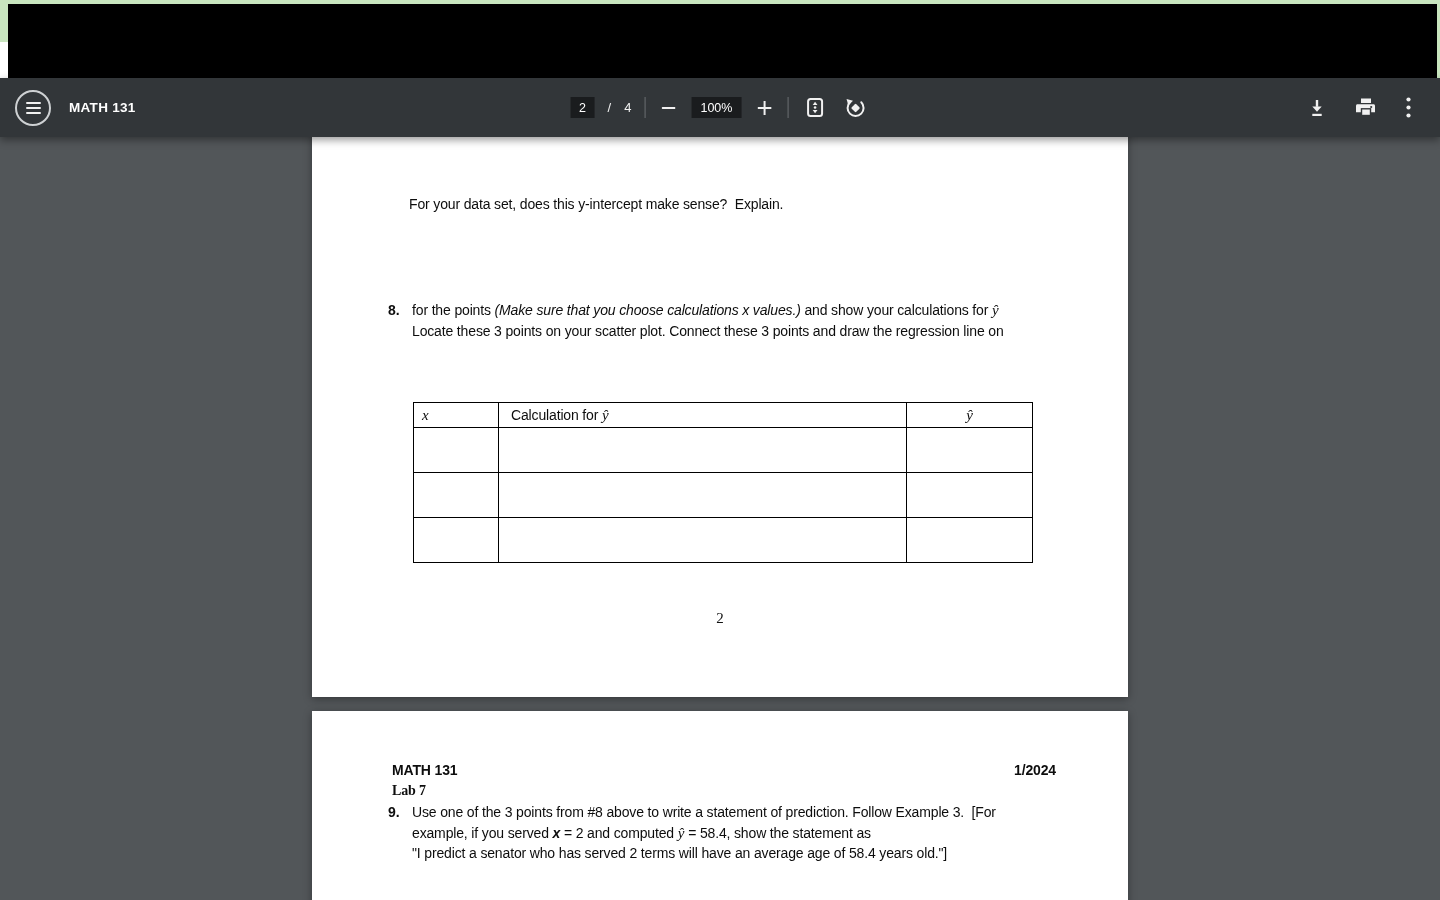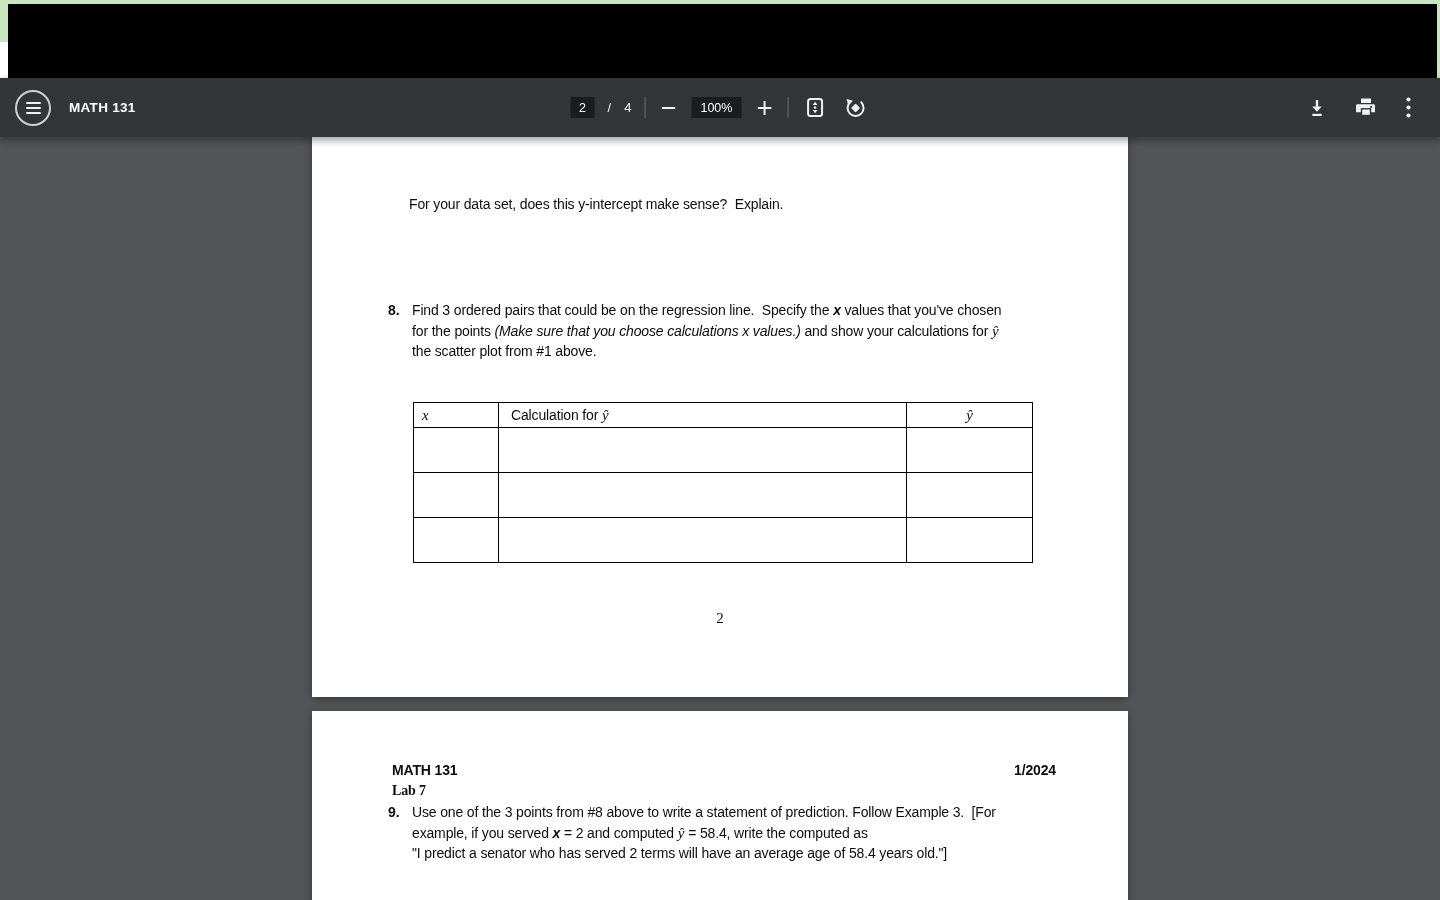--- a/index.html
+++ b/index.html
@@ -165,23 +165,22 @@
 </div>
 
 <div class="viewer">
 
   <div class="page page-1 doc-text">
     <div class="intro-line pre">For your data set, does this y-intercept make sense?  Explain.</div>
 
     <div class="numbered item-8">
       <span class="num">8.</span>
       <div>
-        <div class="line"><span>Find 3 ordered pairs that could be on the regression line.  Specify the </span><span style="font-weight: bold; font-style: italic;">x</span><span> values that you've chosen</span></div>
         <div class="line"><span>for the points </span><span style="font-style: italic;">(Make sure that you choose calculations x values.)</span><span> and show your calculations for </span><span class="math">ŷ</span></div>
-        <div class="line"><span>the scatter plot from #1 above.</span></div>
+        <div class="line"><span>Locate these 3 points on your scatter plot. Connect these 3 points and draw the regression line on</span></div>
       </div>
     </div>
 
     <table class="blank-table">
       <tbody>
           <tr class="hdr">
         <td class="col-x cell-x"><span>x</span></td>
         <td class="col-calc cell-calc"><span>Calculation for </span><span class="math">ŷ</span></td>
         <td class="col-yhat cell-yhat"><span class="math">ŷ</span></td>
       </tr>
@@ -210,19 +209,19 @@
     <div class="p2-header">
       <span>MATH 131</span>
       <span>1/2024</span>
     </div>
     <div class="p2-lab">Lab 7</div>
 
     <div class="numbered item-9">
       <span class="num">9.</span>
       <div>
         <div class="line"><span>Use one of the 3 points from #8 above to write a statement of prediction. Follow Example 3.  [For</span></div>
-        <div class="line"><span>example, if you served </span><span style="font-weight: bold; font-style: italic;">x</span><span> = 2 and computed </span><span class="math">ŷ</span><span> = 58.4, write the computed as</span></div>
+        <div class="line"><span>example, if you served </span><span style="font-weight: bold; font-style: italic;">x</span><span> = 2 and computed </span><span class="math">ŷ</span><span> = 58.4, show the statement as</span></div>
         <div class="line"><span>"I predict a senator who has served 2 terms will have an average age of 58.4 years old."]</span></div>
       </div>
     </div>
   </div>
 
 </div>
 
 </body></html>

